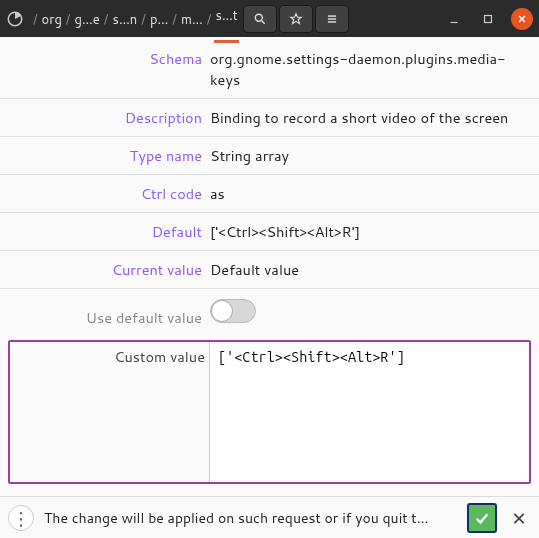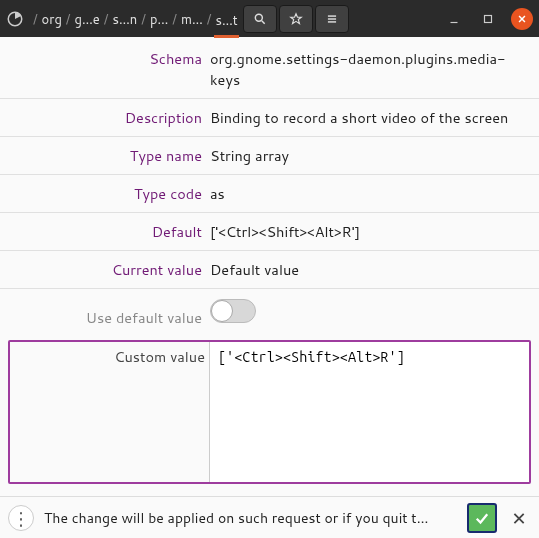--- a/index.html
+++ b/index.html
@@ -4,32 +4,32 @@
 <style>
 * { box-sizing: border-box; margin: 0; padding: 0; font-family: "Cantarell", "Ubuntu", sans-serif; }
 body { width: 539px; height: 538px; background: #fafafa; display: flex; flex-direction: column; overflow: hidden; }
 
 .titlebar { height: 37px; background: #2b2b2b; display: flex; align-items: center; color: #e0e0e0; font-size: 13px; position: relative; }
 .titlebar .app-icon { width: 30px; height: 37px; display: flex; align-items: center; justify-content: center; }
 .titlebar .app-icon svg { width: 18px; height: 18px; }
 .breadcrumbs { display: flex; align-items: center; overflow: hidden; }
 .bc-sep { color: #888; padding: 0 3px; }
 .bc-item { color: #e0e0e0; white-space: nowrap; padding: 2px 1px; }
-.bc-item.active { border-bottom: 3px solid #e06030; padding-bottom: 6px; margin-top: 9px; }
+.bc-item.active { border-bottom: 3px solid #e06030; padding-bottom: 16px; margin-top: 9px; }
 .header-btns { display: flex; margin-left: 4px; }
 .hbtn { width: 34px; height: 28px; background: #404040; border: 1px solid #1a1a1a; border-radius: 4px; display: flex; align-items: center; justify-content: center; margin-right: 2px; cursor: pointer; }
 .win-btns { margin-left: auto; display: flex; align-items: center; padding-right: 6px; gap: 12px; }
 .wbtn { width: 22px; height: 22px; border-radius: 50%; display: flex; align-items: center; justify-content: center; cursor: pointer; }
 .wbtn.close { background: #e95420; }
 .wbtn svg, .hbtn svg { width: 14px; height: 14px; }
 
 .content { flex: 1; overflow-y: auto; }
 .row { display: flex; border-top: 1px solid #e0e0e0; padding: 8px 0; align-items: baseline; }
 .row:first-child { border-top: none; }
-.row .label { width: 210px; text-align: right; padding-right: 8px; color: #701a75; font-size: 14.5px; }
+.row .label { width: 210px; text-align: right; padding-right: 8px; color: #8b5cf6; font-size: 14.5px; }
 .row .value { flex: 1; color: #222; font-size: 14.5px; font-weight: 500; padding-right: 23px; word-break: break-word; }
 .schema-row .label { padding-top: 3px;}
 .row.dim .label { color: #888; padding-left: 44px; }
 
 .switch { width: 46px; height: 24px; background: #d8d8d8; border: 1px solid #bbb; border-radius: 12px; position: relative; cursor: pointer; margin-top: 2px;}
 .switch .knob { width: 22px; height: 22px; background: #fff; border: 1px solid #aaa; border-radius: 50%; position: absolute; left: 0; top: 0; }
 
 .custom-block { margin: 4px 8px 10px; border: 2px solid #9e3c9e; border-radius: 2px; display: flex; height: 144px;}
 .custom-block .label { width: 200px; text-align: right; padding: 4px; color: #444; font-size: 14.5px; border-right: 1px solid #ccc;}
 .custom-block .ta-wrap { flex: 1; }
@@ -112,21 +112,21 @@
   </div>
   <div class="row">
     <div class="label">Description</div>
     <div class="value">Binding to record a short video of the screen</div>
   </div>
   <div class="row">
     <div class="label">Type name</div>
     <div class="value">String array</div>
   </div>
   <div class="row">
-    <div class="label">Type code</div>
+    <div class="label">Ctrl code</div>
     <div class="value">as</div>
   </div>
   <div class="row">
     <div class="label">Default</div>
     <div class="value">['&lt;Ctrl&gt;&lt;Shift&gt;&lt;Alt&gt;R']</div>
   </div>
   <div class="row">
     <div class="label">Current value</div>
     <div class="value">Default value</div>
   </div>

